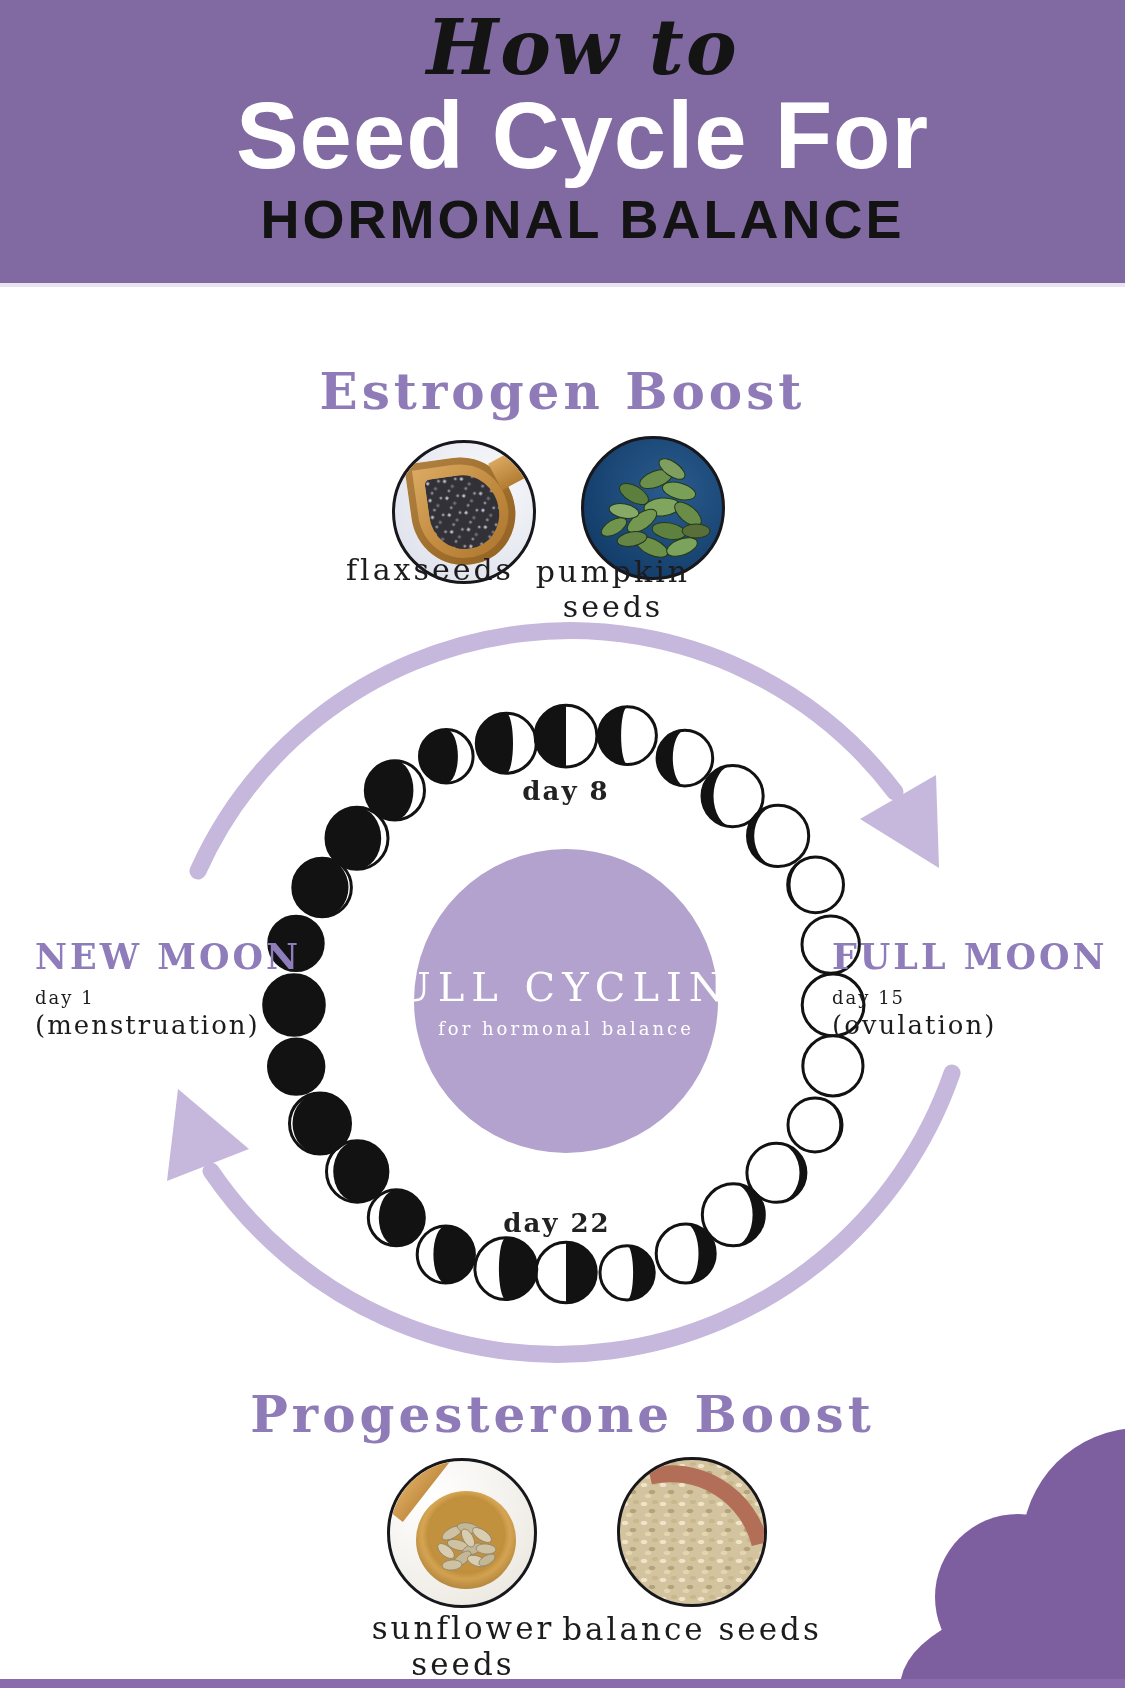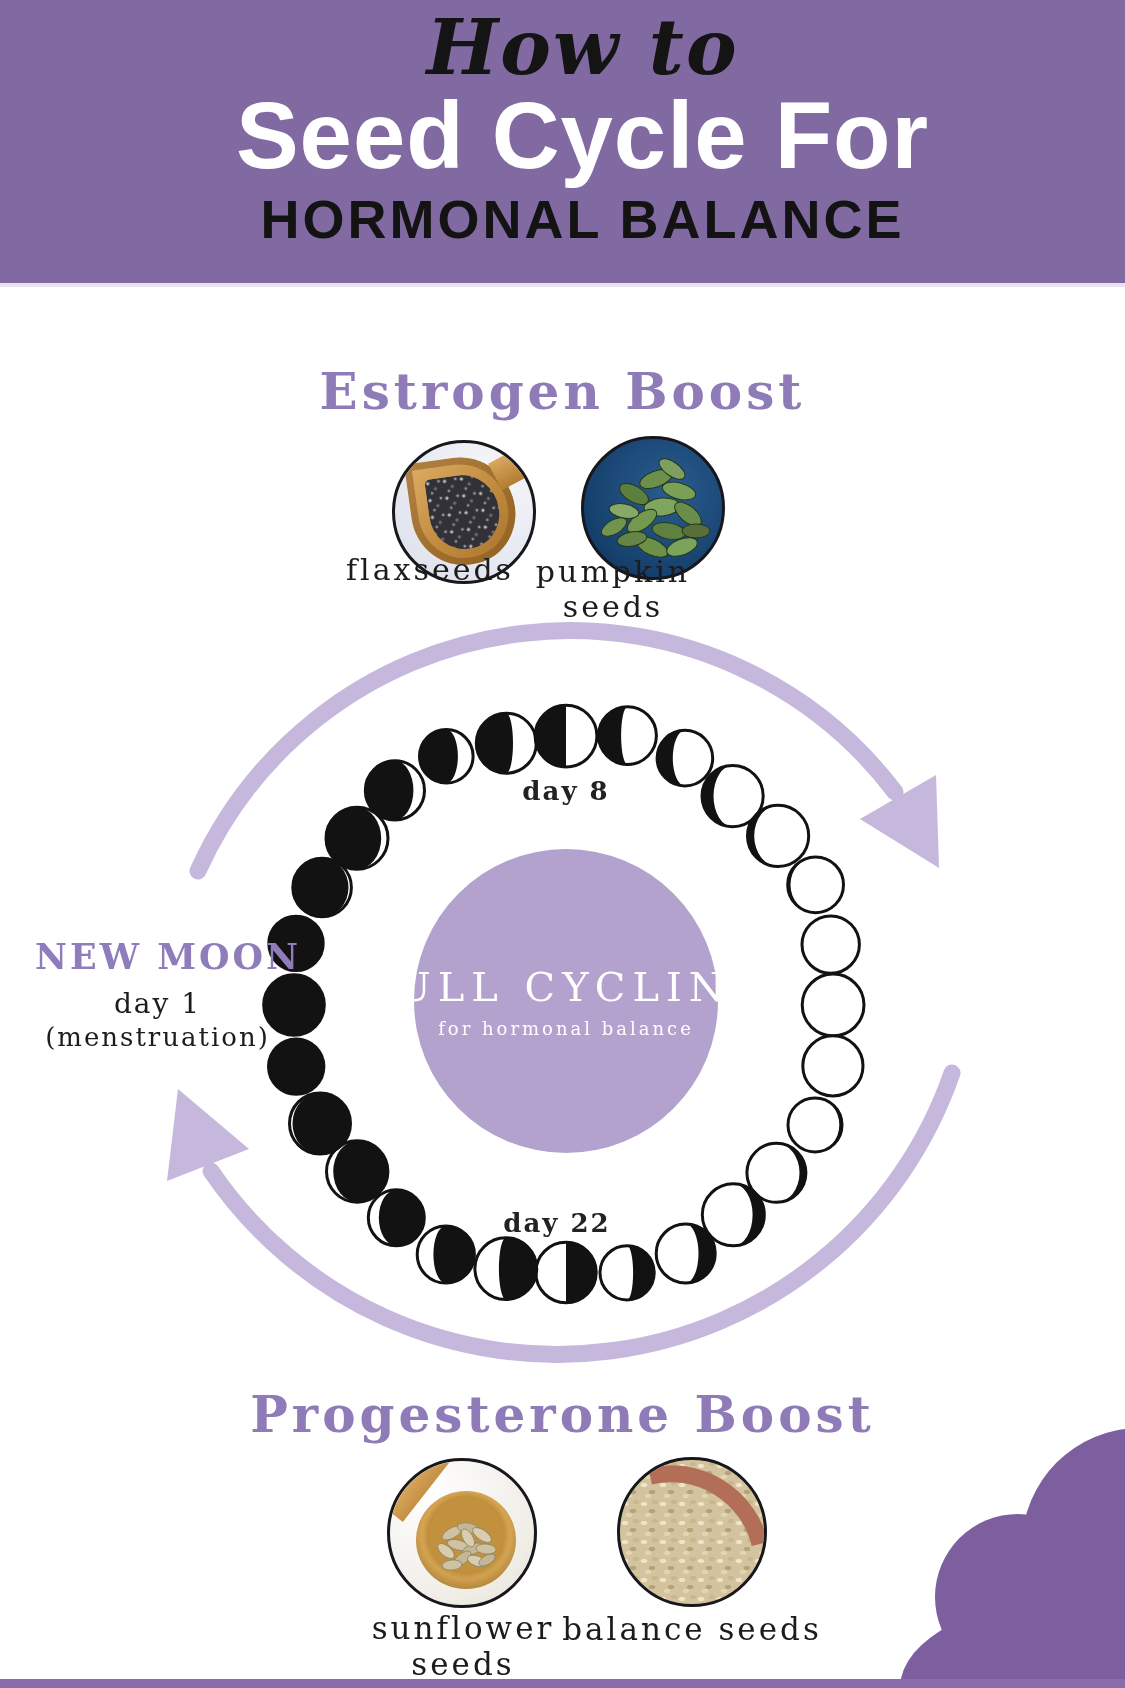--- a/index.html
+++ b/index.html
@@ -106,26 +106,26 @@
     left:414px; top:849px; width:304px; height:304px; border-radius:50%;
     background:var(--inner,#b2a2cd); z-index:1;
     display:flex; flex-direction:column; align-items:center; justify-content:center;
   }
   .inner-title{
     color:#fff; font-size:40px; letter-spacing:7px; font-weight:500; white-space:nowrap;
   }
   .inner-sub{
     color:#fff; font-size:18px; letter-spacing:3px; margin-top:8px; white-space:nowrap;
   }
-  .moon-label-block{ text-align:center; z-index:2;}
+  .moon-label-block{ text-align:left; z-index:2;}
   .moon-label-title{
     font-weight:700; font-size:35px; letter-spacing:3px; color:var(--accent,#8f7cbb);
     white-space:nowrap;
   }
-  .moon-label-day{ font-size:28px; letter-spacing:2px; color:#1c1c1e; margin-top:10px;}
+  .moon-label-day{ font-size:18px; letter-spacing:2px; color:#1c1c1e; margin-top:10px;}
   .moon-label-note{ font-size:26px; letter-spacing:2px; color:#1c1c1e; margin-top:2px;}
   
   #diagram-svg{ left:0; top:0; z-index:1; }
   .bottom-bar{
     left:0; bottom:0; width:1125px; height:9px;
     background:var(--bar,#8a6cad); z-index:3;
   }
 </style>
 </head>
 <body>
@@ -297,20 +297,25 @@
 
   <div class="abs day-marker" style="left:466px; top:776px;">day 8</div>
   <div class="abs day-marker" style="left:457px; top:1208px;">day 22</div>
 
   <div class="abs moon-label-block" style="left:35px; top:936px; width:245px;">
     <div class="moon-label-title">NEW MOON</div>
     <div class="moon-label-day">day 1</div>
     <div class="moon-label-note">(menstruation)</div>
   </div>
 
+  <div class="abs moon-label-block" style="left:832px; top:936px; width:240px;">
+    <div class="moon-label-title">FULL MOON</div>
+    <div class="moon-label-day">day 15</div>
+    <div class="moon-label-note">(ovulation)</div>
+  </div>
 
   <h2 class="abs section-heading" style="top:1385px; margin:0;">Progesterone Boost</h2>
 
   <div class="abs seed-photo sun-bg" style="left:387px; top:1458px; width:150px; height:150px;">
     <div class="abs photo-inner sun-handle"></div>
     <div class="abs photo-inner sun-bowl"></div>
     <svg width="150" height="150" viewBox="0 0 150 150">
       <g stroke="#8f8468" stroke-width="0.8">
         <ellipse cx="62" cy="72" rx="11" ry="5" fill="#cfc2a2" transform="rotate(-30 62 72)"></ellipse>
         <ellipse cx="78" cy="67" rx="11" ry="5" fill="#c4b796" transform="rotate(10 78 67)"></ellipse>

